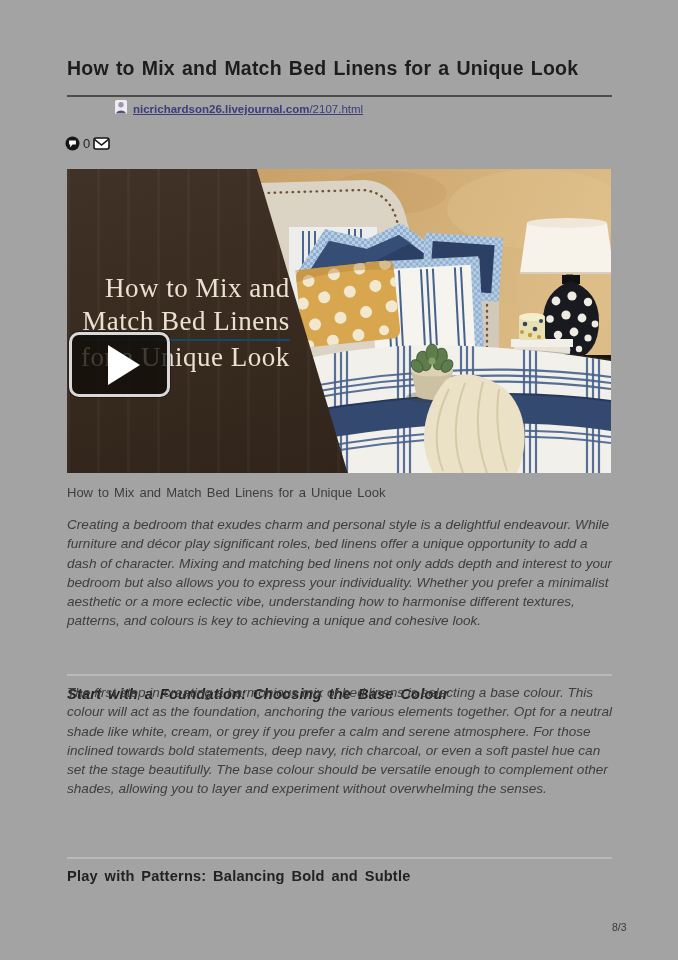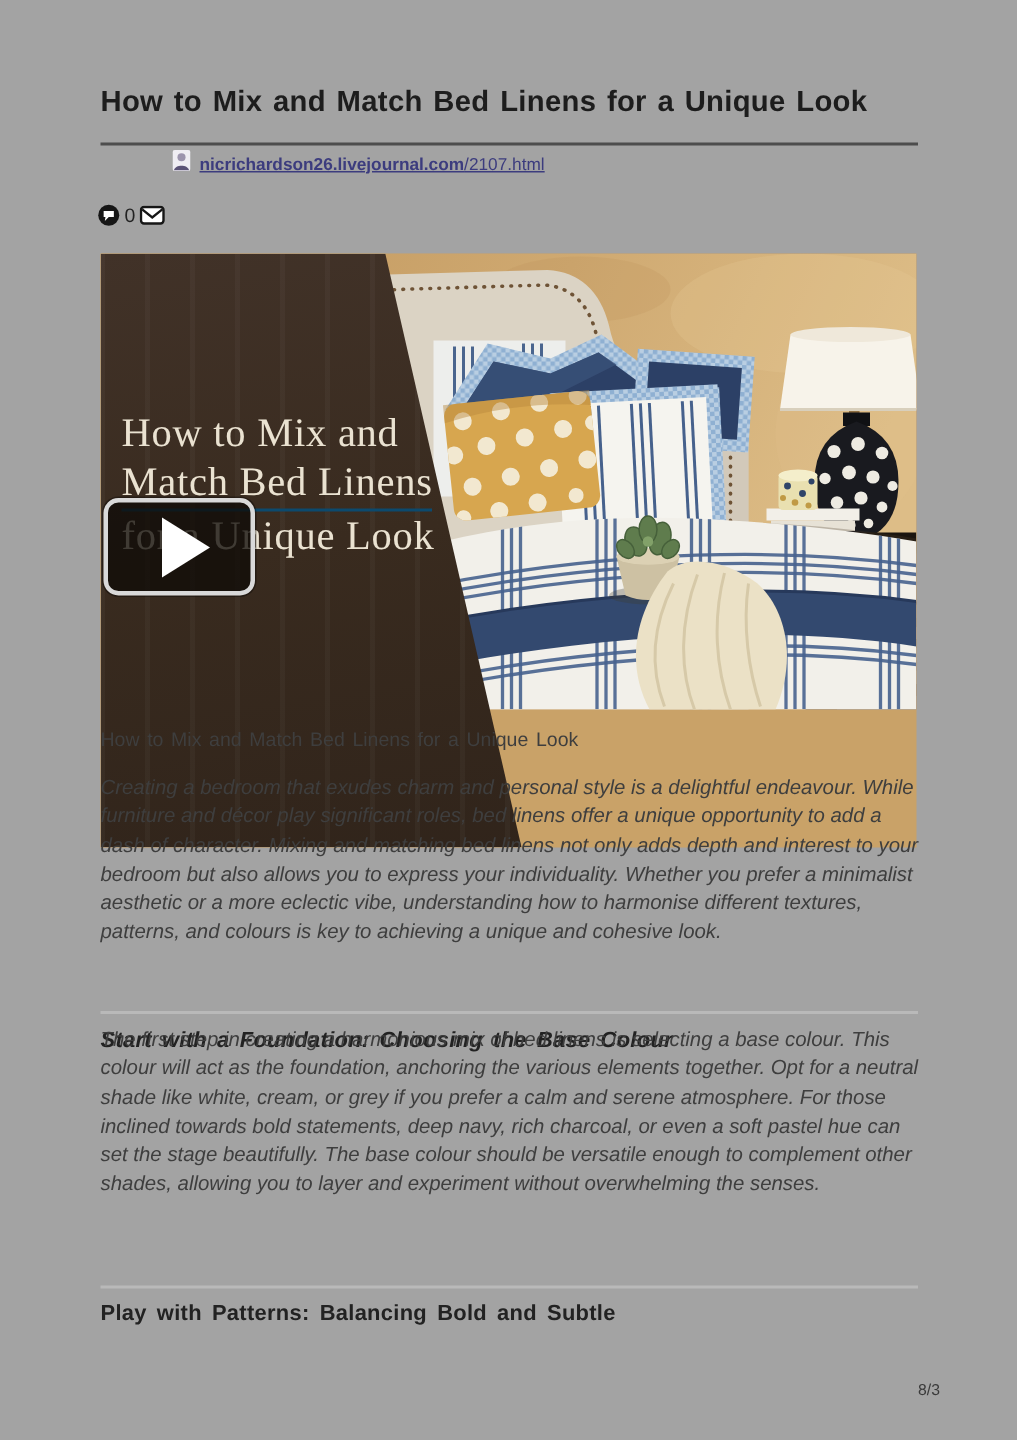--- a/index.html
+++ b/index.html
@@ -19,22 +19,22 @@
             align-items:center; gap:6px;margin-left:48px; }
   .byline a { font-size:11.5px; color:#3c3c7e; text-decoration:underline;
               cursor:pointer; }
   .link-domain { font-weight:bold; }
 
   .meta-bar { position:absolute; left:65px; top:136px; display:flex;
               align-items:center; gap:2px; }
   .meta-bar .count { font-size:13px; color:#222; padding:0 1px; }
   .meta-icon { display:inline-flex; cursor:pointer; }
 
-  .hero { position:absolute; left:67px; top:169px; width:544px; height:396px;
-          overflow:hidden; cursor:pointer; background:#c9a268; }
+  .hero { position:absolute; left:67px; top:169px; width:544px; height:304px;
+          overflow:hidden; cursor:pointer; background:#c9a268;text-align:right; }
   .hero svg { position:absolute; left:0; top:0; }
   .hero-overlay { position:absolute; inset:0;
       clip-path:polygon(0 0, 34.9% 0, 51.6% 100%, 0 100%);
       background:linear-gradient(172deg,#413228 0%,#392b1f 45%,#2f231a 100%); }
   .hero-overlay::after { content:""; position:absolute; inset:0;
       background:repeating-linear-gradient(90deg, rgba(255,255,255,.03) 0 3px,
                  transparent 3px 30px); }
   .hero-title { position:absolute; left:14px; top:103px; z-index:3;
       font-family:"Liberation Serif","DejaVu Serif",serif;
       font-size:27px; line-height:33px; color:#eae2d1; letter-spacing:.5px; }

